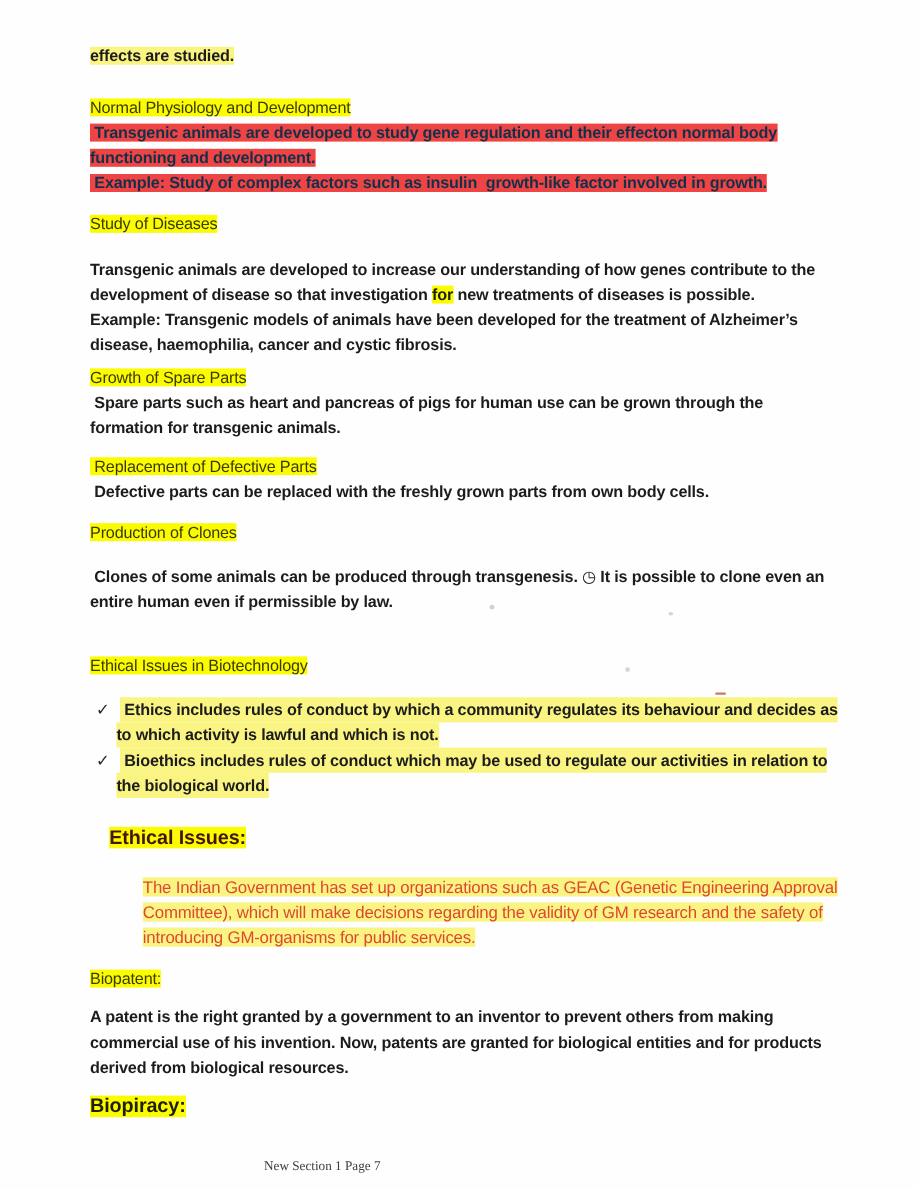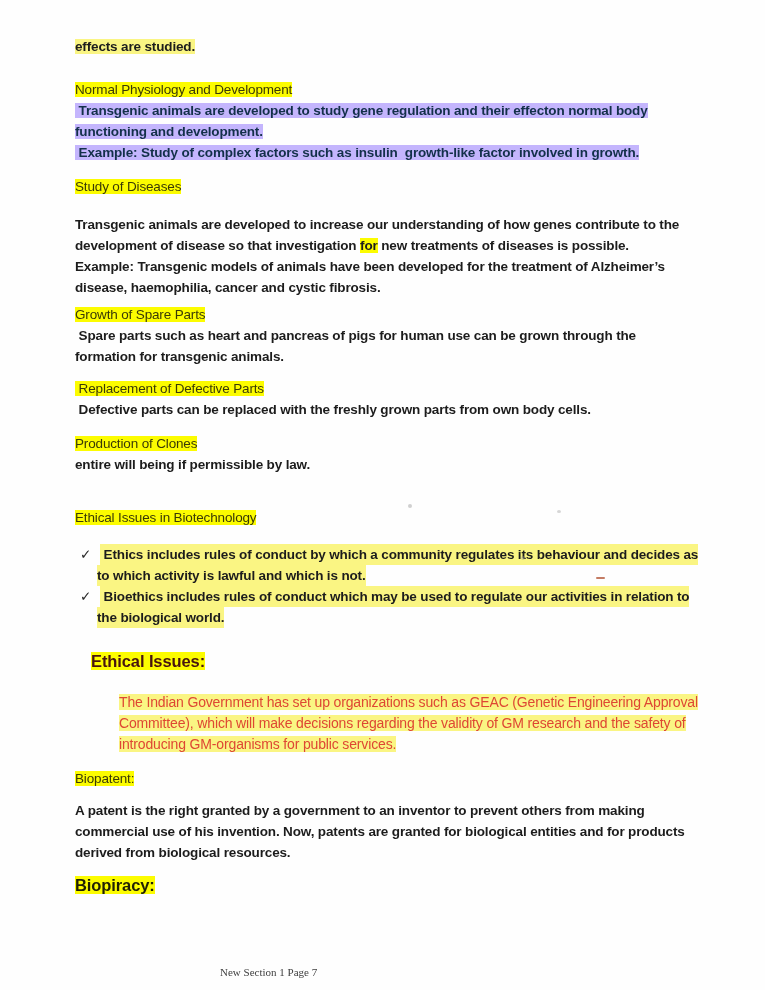--- a/index.html
+++ b/index.html
@@ -8,21 +8,21 @@
     font-family:"Liberation Sans",sans-serif;
   }
   .content{margin-left:75px;width:645px;}
   .line{
     white-space:pre;font-size:13.5px;line-height:21px;height:21px;
     font-weight:bold;color:#1c1c1c;letter-spacing:-0.15px;
   }
   .line span{white-space:pre;}
   .hl-y{background:#fcfc00;}
   .hl-p{background:#faf583;}
-  .hl-c{background:#c4b5fd;color:#13304a;}
+  .hl-c{background:#ef4444;color:#13304a;}
   .heading{font-weight:normal;color:#3a3a06;}
   .big{font-size:16.5px;line-height:24px;height:24px;font-weight:bold;letter-spacing:-0.1px;}
   .ethical-color{color:#47150f;}
   .biopiracy-color{color:#1f1f03;}
   .red-line{font-weight:normal;color:#de4733;font-size:14px;padding-left:44px;}
   .bullet-line{display:flex;}
   .check{
     font-weight:normal;color:#2a2a2a;width:25px;flex:0 0 25px;
     padding-left:5px;box-sizing:border-box;background:transparent;
   }
@@ -75,21 +75,22 @@
     <div class="line"><span>disease, haemophilia, cancer and cystic fibrosis.</span></div>
 
     <div class="line heading mt-h3"><span class="hl-y">Growth of Spare Parts</span></div>
     <div class="line"><span> Spare parts such as heart and pancreas of pigs for human use can be grown through the</span></div>
     <div class="line"><span>formation for transgenic animals.</span></div>
 
     <div class="line heading mt-h4"><span class="hl-y"> Replacement of Defective Parts</span></div>
     <div class="line"><span> Defective parts can be replaced with the freshly grown parts from own body cells.</span></div>
 
     <div class="line heading mt-h5"><span class="hl-y">Production of Clones</span></div>
-    <div class="line"><span>entire will being if permissible by law.</span></div>
+    <div class="line mt-clones"><span> Clones of some animals can be produced through transgenesis. </span><span class="sym">◷</span><span> It is possible to clone even an</span></div>
+    <div class="line"><span>entire human even if permissible by law.</span></div>
 
     <div class="line heading mt-h6"><span class="hl-y">Ethical Issues in Biotechnology</span></div>
 
     <div class="line bullet-line mt-bullets"><span class="check">✓</span><span class="hl-p"> Ethics includes rules of conduct by which a community regulates its behaviour and decides as</span></div>
     <div class="line bullet-line indent2"><span class="hl-p">to which activity is lawful and which is not.</span></div>
     <div class="line bullet-line"><span class="check">✓</span><span class="hl-p"> Bioethics includes rules of conduct which may be used to regulate our activities in relation to</span></div>
     <div class="line bullet-line indent2"><span class="hl-p">the biological world.</span></div>
 
     <div class="line big ethical-color mt-ethical"><span class="hl-y">Ethical Issues:</span></div>
 

